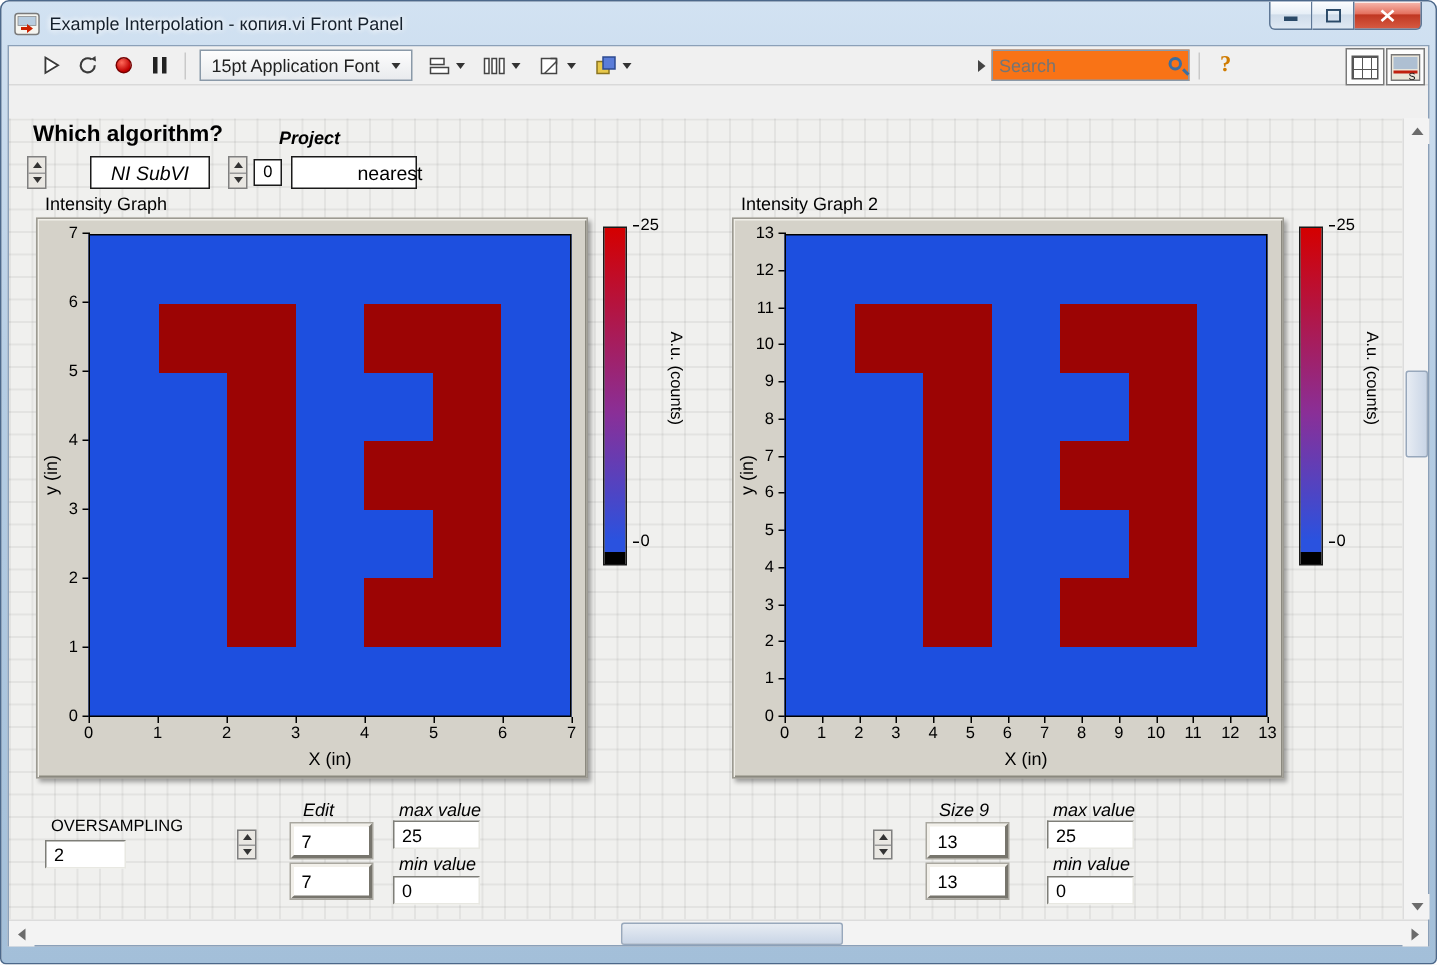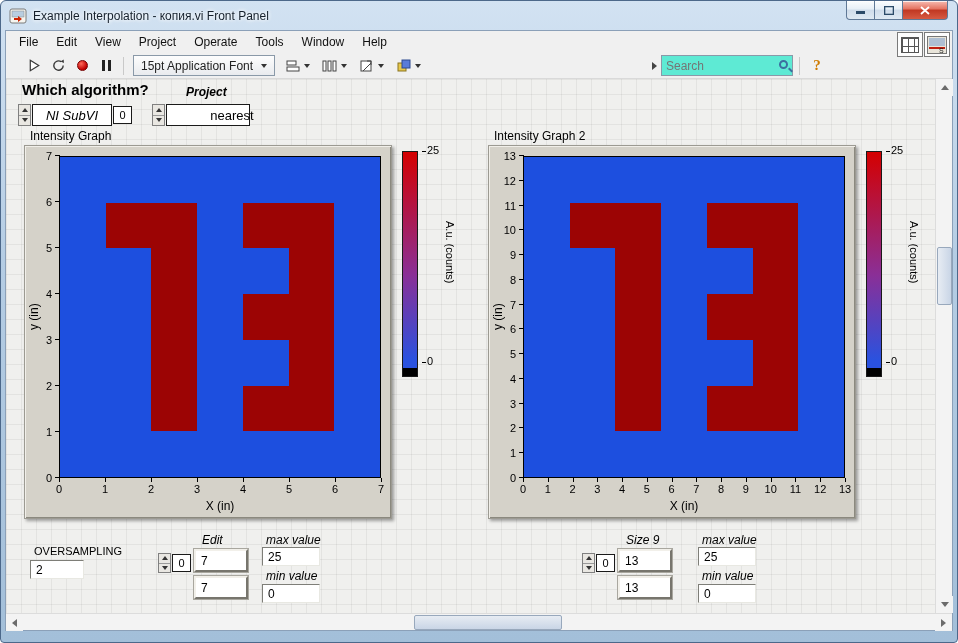--- a/index.html
+++ b/index.html
@@ -40,21 +40,21 @@
   .pause-bars { display:flex; gap:3px; }
   .pause-bars i { display:block; width:3px; height:11px; background:#222; }
 
   .tri { width:0; height:0; display:inline-block; }
   .tri.dn { border-left:4px solid transparent; border-right:4px solid transparent; border-top:5px solid #333; }
   .tri.dn.sm { border-left:3px solid transparent; border-right:3px solid transparent; border-top:4px solid #333; }
   .tri.rt { border-top:4px solid transparent; border-bottom:4px solid transparent; border-left:5px solid #444; }
 
   .search-wrap { margin-left:auto; margin-right:118px; display:flex; align-items:center; }
   .search-pre { width:14px; height:21px; display:flex; align-items:center; justify-content:center; }
-  .search-box { position:relative; width:132px; height:21px; border:1px solid #8a99a8; background:#5eead4; display:flex; align-items:center; }
+  .search-box { position:relative; width:132px; height:21px; border:1px solid #8a99a8; background:#f97316; display:flex; align-items:center; }
   .search-box input { border:none; outline:none; width:108px; height:17px; font-size:12px; padding:0 4px; color:#444;
     font-family:"Liberation Sans",sans-serif; background:transparent; }
   .mag { position:absolute; right:4px; top:4px; width:9px; height:9px; border:2px solid #3c6e9f; border-radius:50%; }
   .mag::after { content:""; position:absolute; left:7px; top:7px; width:5px; height:2px; background:#3c6e9f; transform:rotate(45deg); }
   .help-btn { width:22px; height:21px; display:flex; align-items:center; justify-content:center;
     border:1px solid transparent; font-weight:bold; font-size:15px; color:#cf7b00; font-family:"Liberation Serif",serif; }
 
   .corner-icons { position:absolute; right:2px; top:1px; display:flex; gap:1px; }
   .corner-box { width:26px; height:25px; border:1px solid #7a7a7a; background:#fdfdfd; display:flex; align-items:center; justify-content:center; }
   .conn-grid { width:18px; height:16px; border:1px solid #555;
@@ -65,21 +65,21 @@
   .panel { position:absolute; left:0; right:17px; top:48px; bottom:17px; overflow:hidden;
     background-color:#f0f0ee;
     background-image: linear-gradient(to right, rgba(0,0,0,0.055) 1px, transparent 1px),
                       linear-gradient(to bottom, rgba(0,0,0,0.055) 1px, transparent 1px);
     background-size:15px 15px; }
 
   .fp-label { position:absolute; font-size:12px; color:#000; white-space:nowrap; }
   .bold { font-weight:bold; }
   .ital { font-style:italic; }
 
-  .ctl-row { position:absolute; display:flex; align-items:flex-start; }
+  .ctl-row { position:absolute; display:flex; align-items:flex-start;gap:28px; }
   .spinner { width:13px; height:22px; border:1px solid #808080; background:#e9e7e2; display:flex; flex-direction:column; }
   .spinner span { flex:1; display:flex; align-items:center; justify-content:center; border-bottom:1px solid #9a9a9a; }
   .spinner span:last-child { border-bottom:none; }
   .sp-tri-up { width:0; height:0; border-left:3px solid transparent; border-right:3px solid transparent; border-bottom:4px solid #333; }
   .sp-tri-dn { width:0; height:0; border-left:3px solid transparent; border-right:3px solid transparent; border-top:4px solid #333; }
 
   .ring-box { height:22px; border:1px solid #1a1a1a; background:#fff; display:flex; align-items:center; justify-content:center;
     font-size:13px; color:#000; margin-left:1px; }
   .mini-num { width:19px; height:18px; margin-left:1px; margin-top:2px; border:1px solid #1a1a1a; background:#fff;
     font-size:11px; display:flex; align-items:center; justify-content:center; }
@@ -162,30 +162,20 @@
       <div class="win-btn closeb">
         <svg width="10" height="9" viewBox="0 0 10 9">
             <path d="M1 1 L9 8 M9 1 L1 8" stroke="#ffffff" stroke-width="1.8"></path>
           </svg>
       </div>
     </div>
   </div>
 
   <div class="client">
 
-    <div class="menubar">
-      <span class="menu-item">File</span>
-      <span class="menu-item">Edit</span>
-      <span class="menu-item">View</span>
-      <span class="menu-item">Project</span>
-      <span class="menu-item">Operate</span>
-      <span class="menu-item">Tools</span>
-      <span class="menu-item">Window</span>
-      <span class="menu-item">Help</span>
-    </div>
 
     <div class="toolbar">
       <div class="tbtn">
         <svg width="15" height="15" viewBox="0 0 16 16">
             <path d="M3.5 2.5 L12.5 8 L3.5 13.5 Z" fill="#ffffff" stroke="#3a3a3a" stroke-width="1.3"></path>
           </svg>
       </div>
       <div class="tbtn">
         <svg width="15" height="15" viewBox="0 0 16 16">
           <path d="M13 8 a5 5 0 1 1 -2.2 -4.1" fill="none" stroke="#3a3a3a" stroke-width="1.5"></path>

